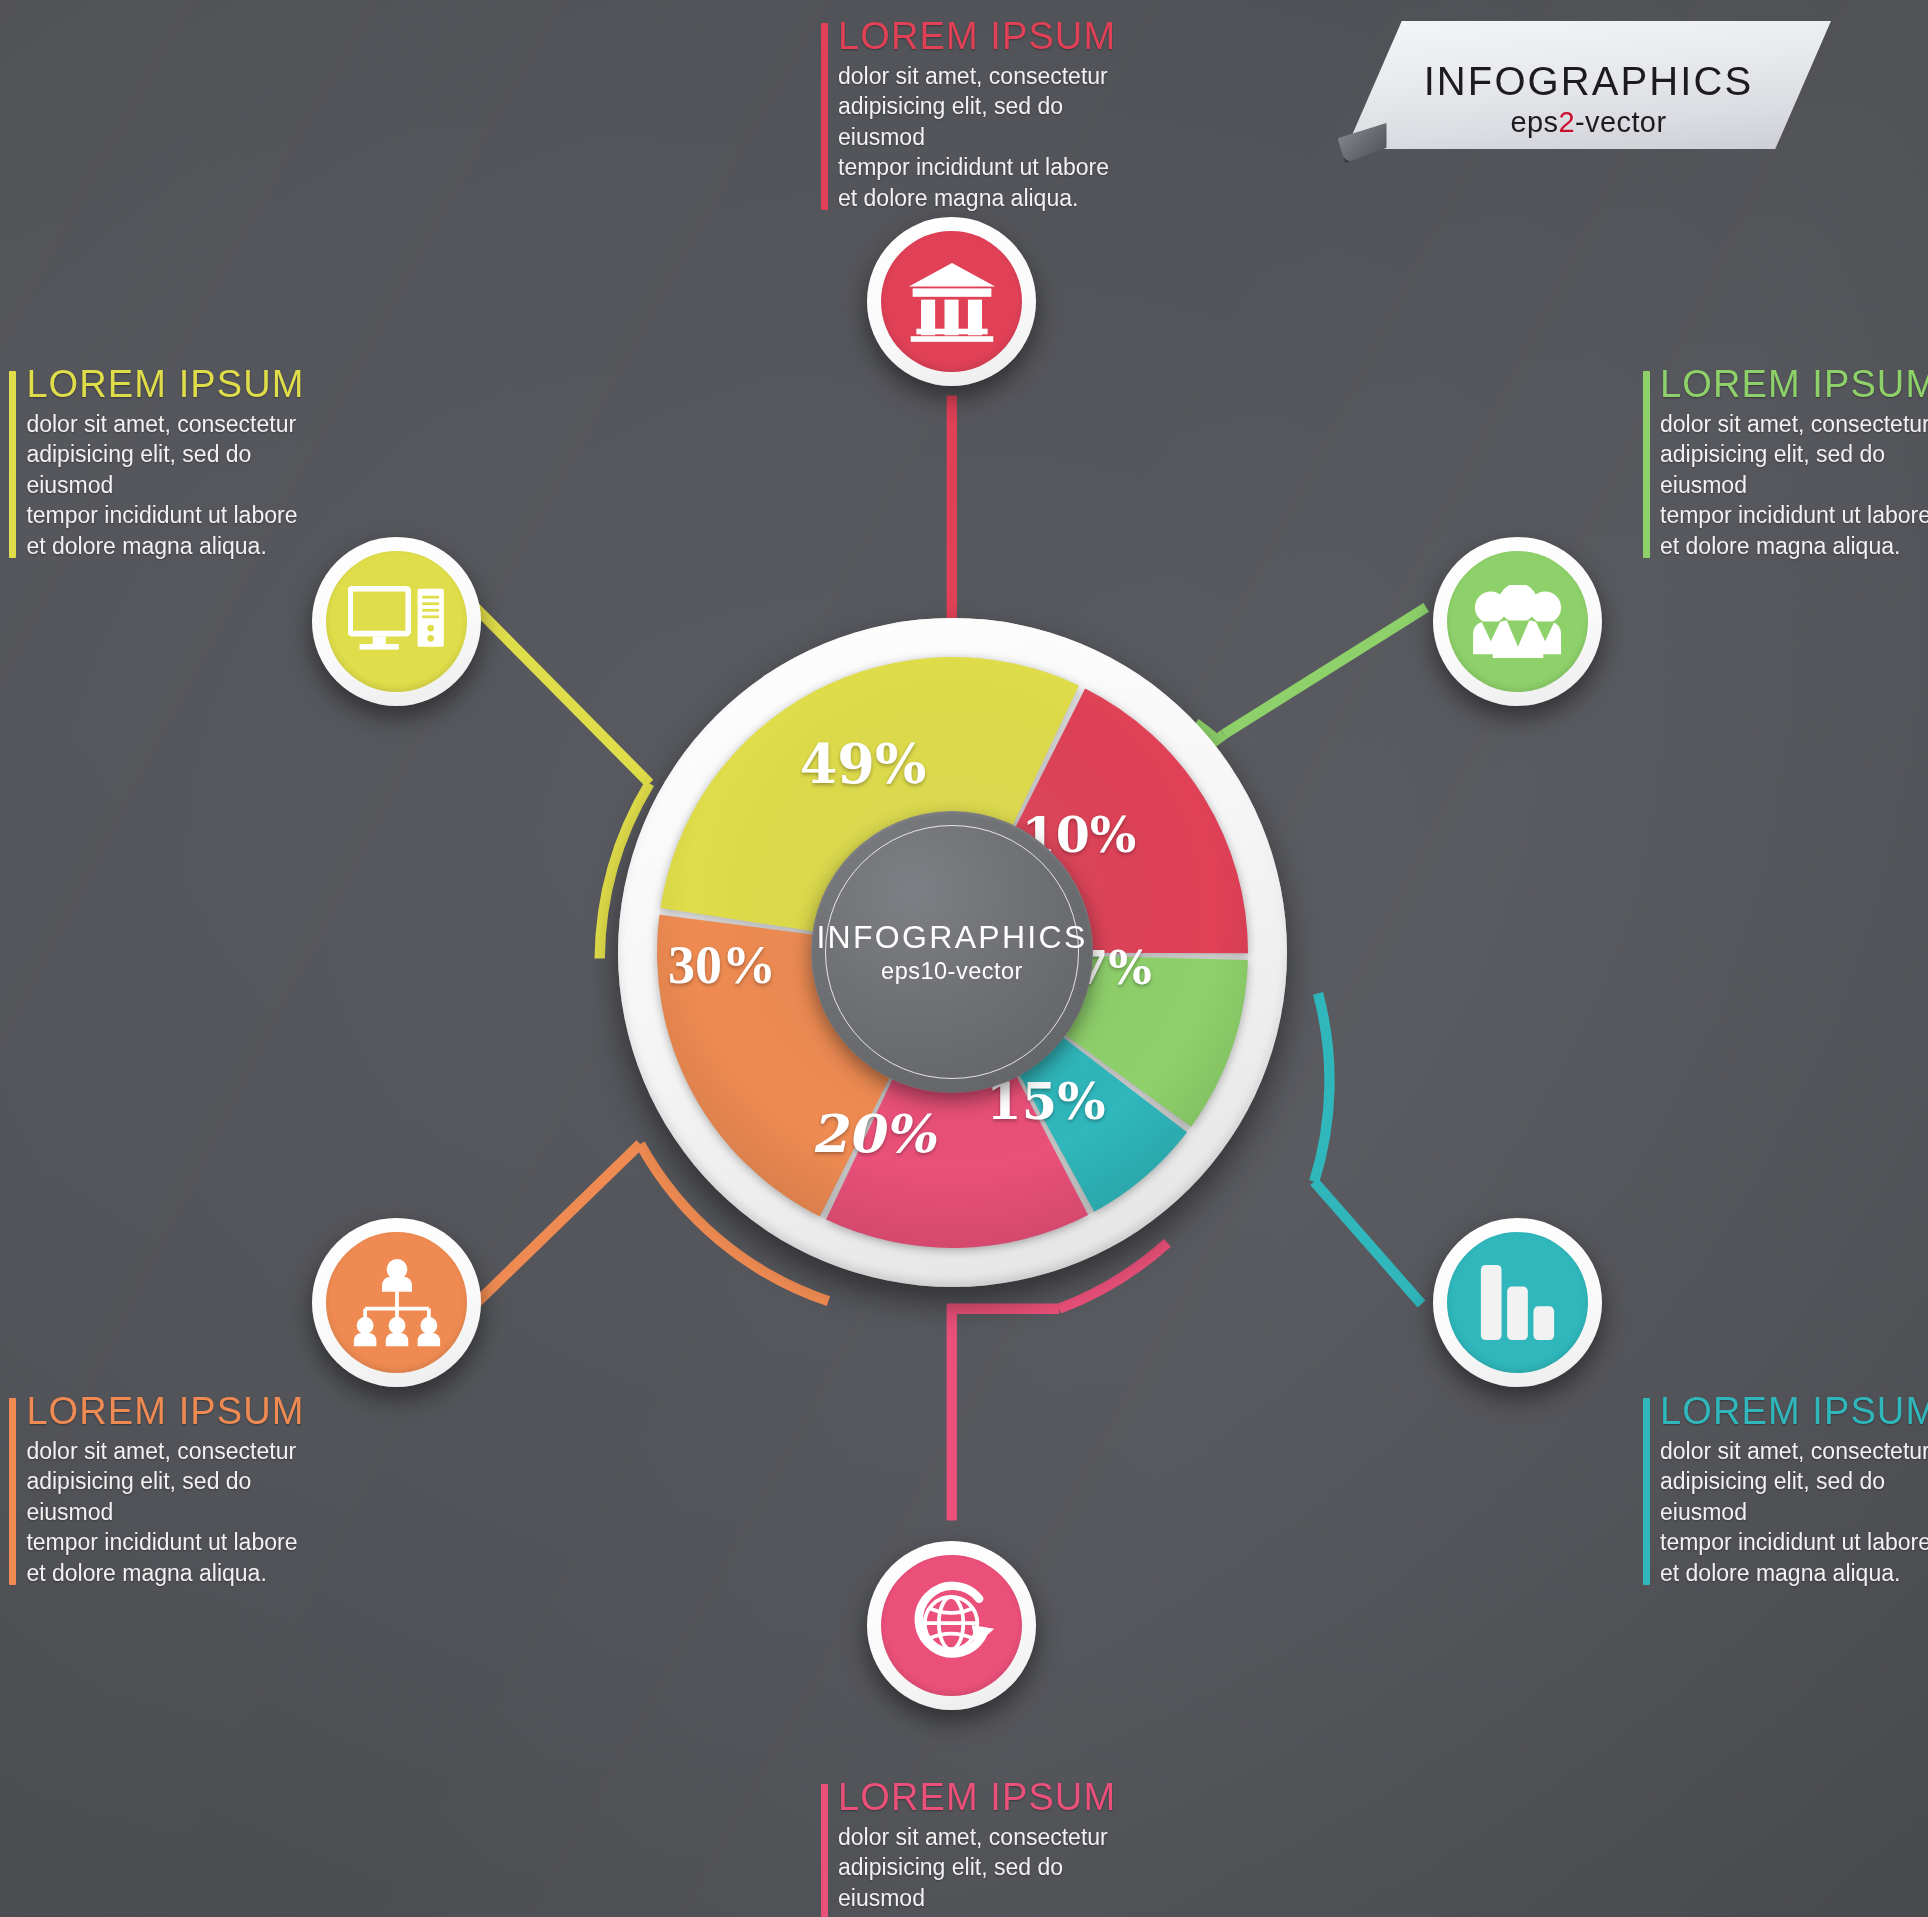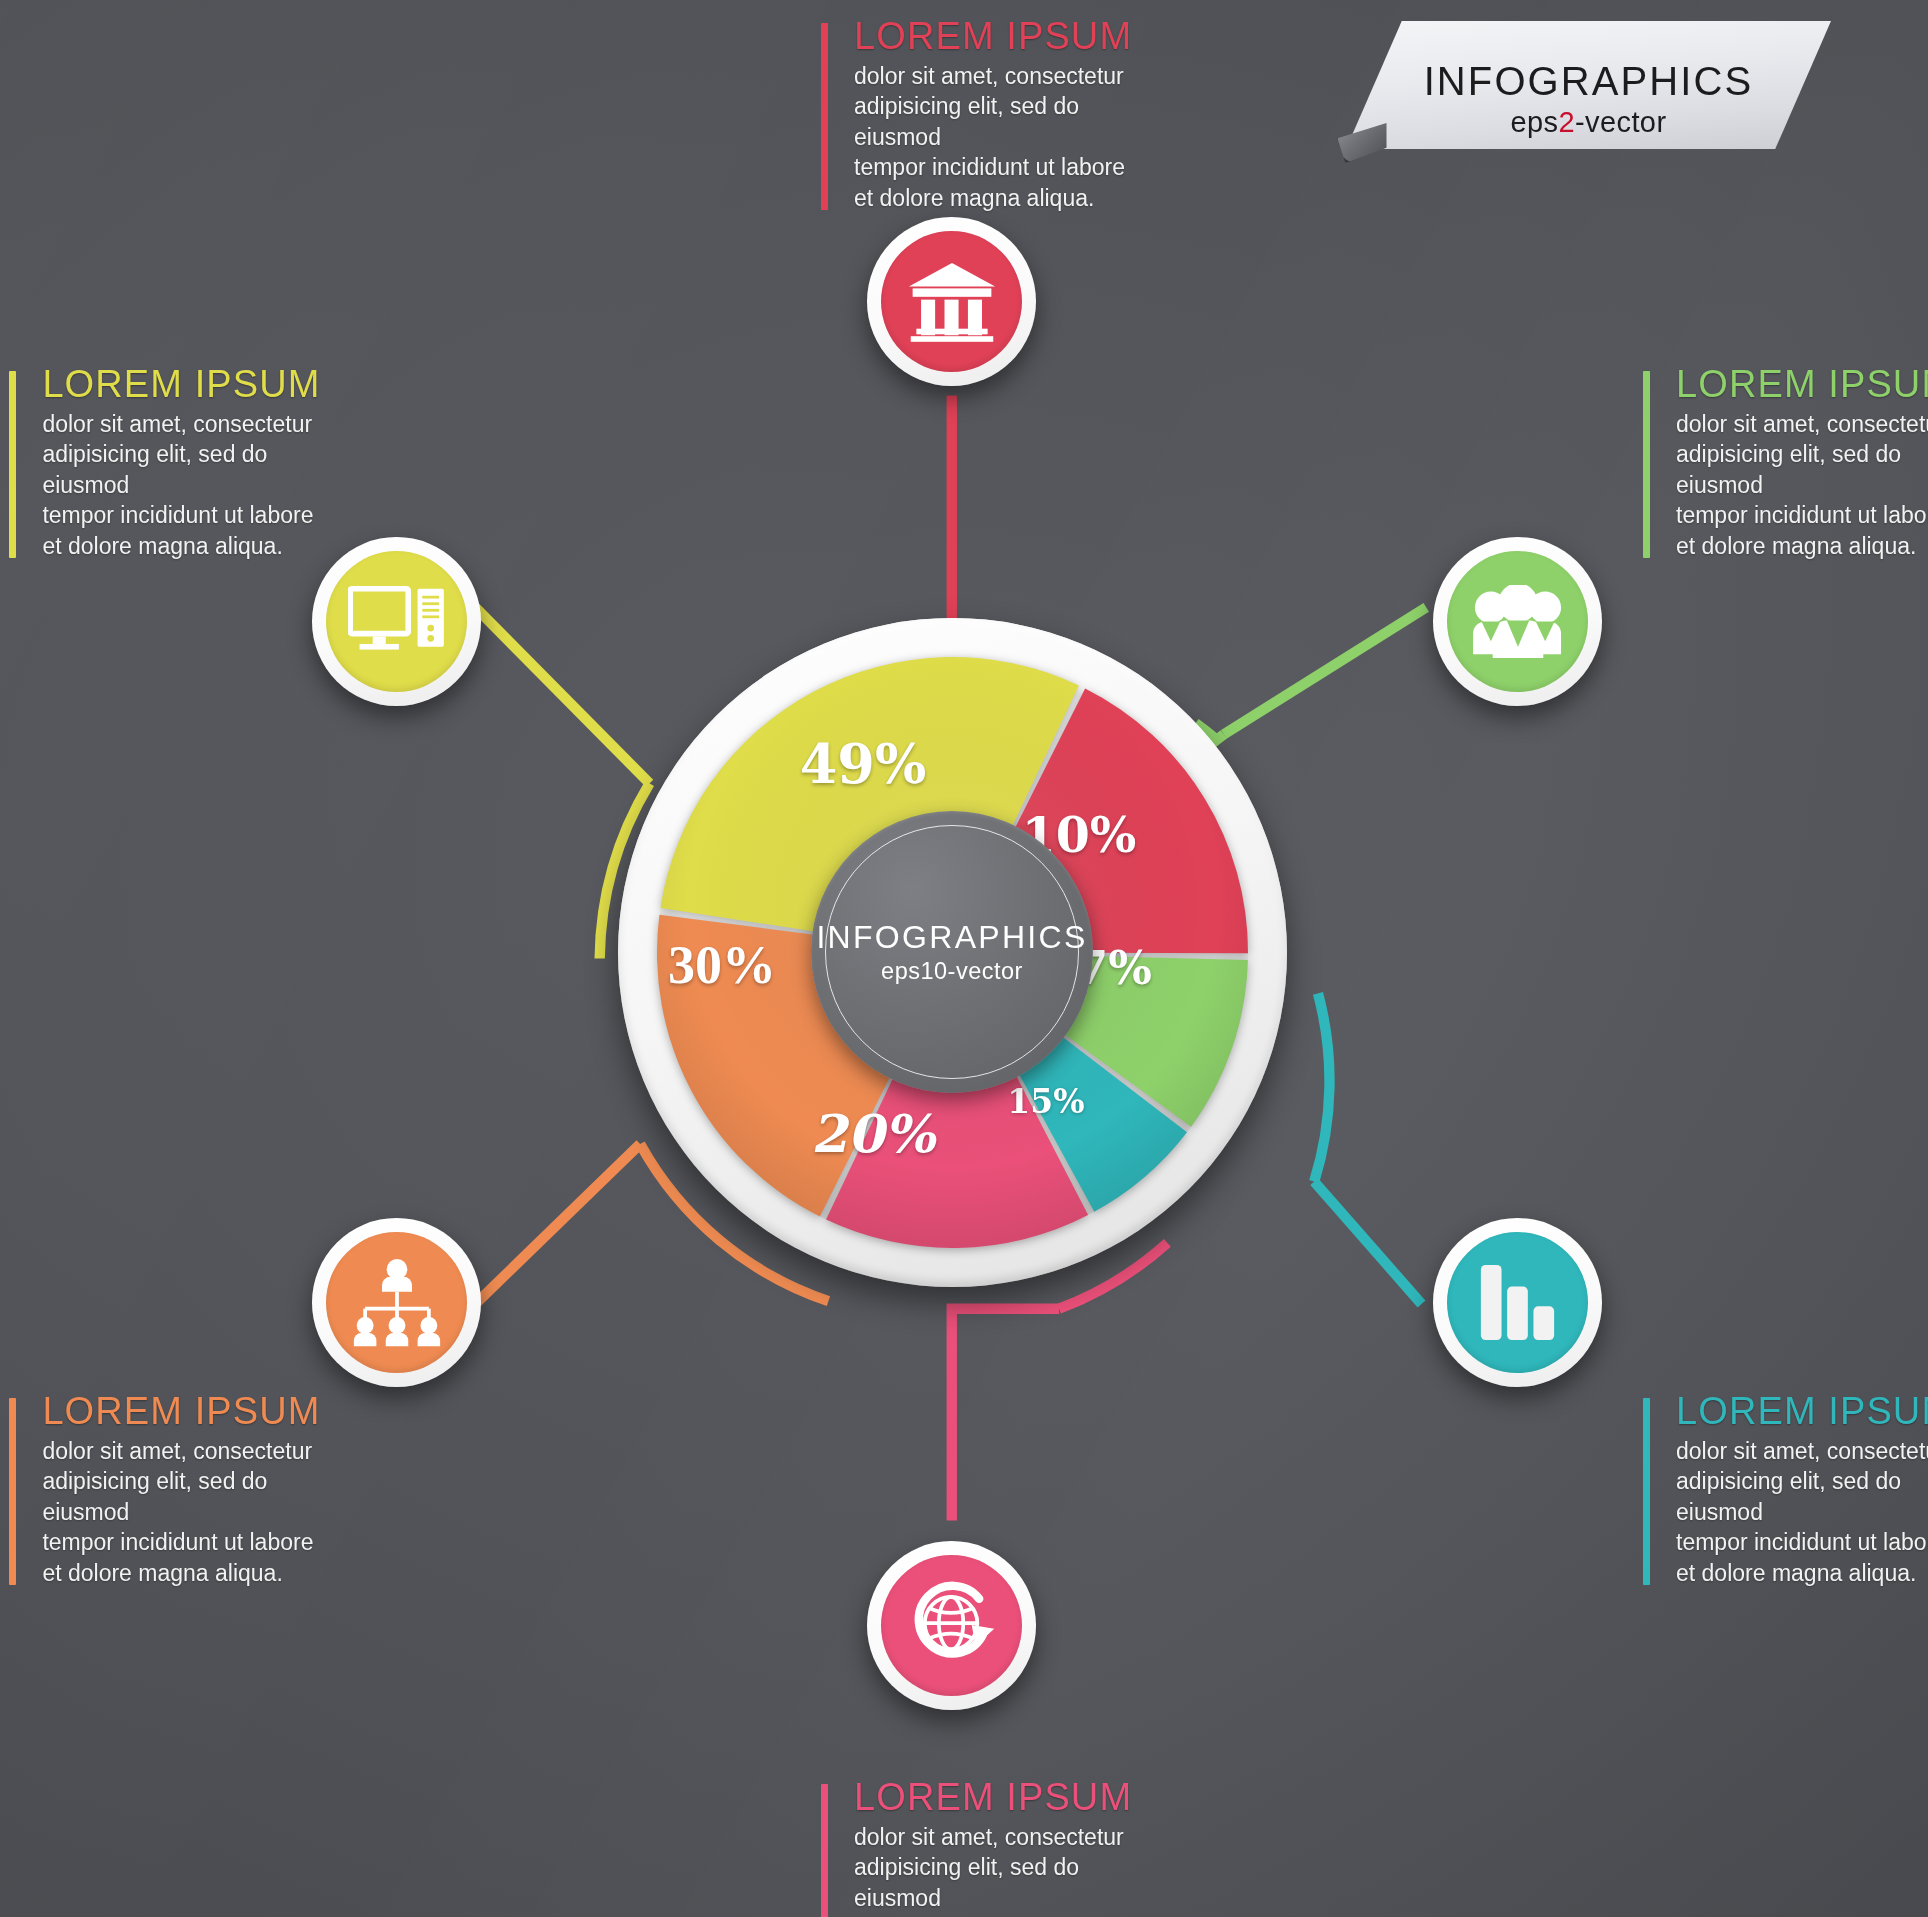--- a/index.html
+++ b/index.html
@@ -27,21 +27,21 @@
        rgba(255,255,255,0.010) 22%,
        rgba(0,0,0,0.000) 45%,
        rgba(255,255,255,0.022) 66%,
        rgba(0,0,0,0.030) 100%);
     pointer-events: none;
   }
 
   
   .tblock {
     position: absolute;
-    padding-left: 33px;
+    padding-left: 17px;
   }
   .tblock .bar {
     position: absolute;
     left: 0;
     top: 5.6px;
     bottom: 3.8px;
     width: 6.6px;
     border-radius: 0.9px;
   }
   .tblock h2 {
@@ -270,21 +270,21 @@
           <path d="M314,314 L458.1376943724322,592.9629456773773 A314,314 0 0,1 179.68577681929702,597.823341977654 Z" fill="#ea5079"></path>
           <path d="M314,314 L173.0362471976619,594.5801496825485 A314,314 0 0,1 2.5625835863776842,273.9658188842585 Z" fill="#ef8b52"></path>
           <path d="M314,314 L3.592225094551054,266.6395388720912 A314,314 0 0,1 448.3142231807028,30.176658022345975 Z" fill="#e0dd4a"></path>
         </g>
       <circle cx="314" cy="314" r="314" fill="url(#segShade)" pointer-events="none"></circle>
     </svg>
 
     <div class="pct" style="left:245px; top:146px; font-size:54px;">49%</div>
     <div class="pct" style="left:461px; top:217px; font-size:49px;">10%</div>
     <div class="pct" style="left:496px; top:350px; font-size:46px;">7%</div>
-    <div class="pct" style="left:428px; top:483px; font-size:33px;">15%</div>
+    <div class="pct" style="left:428px; top:483px; font-size:51px;">15%</div>
     <div class="pct" style="left:259px; top:515px; font-size:53px;font-style:italic;">20%</div>
     <div class="pct" style="left:104px; top:347px; font-size:54px;font-family:Liberation Serif, serif;">30%</div>
 
     <div id="pie-hub">
       <div class="ring"></div>
       <div class="hub-title">INFOGRAPHICS</div>
       <div class="hub-sub">eps10-vector</div>
     </div>
   </div>
 

